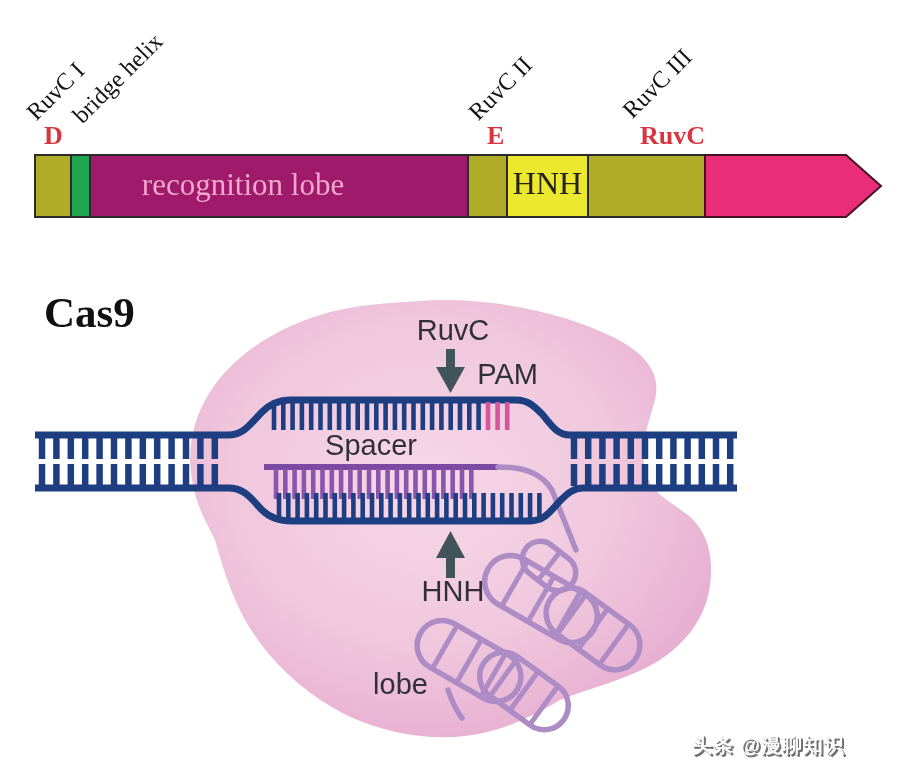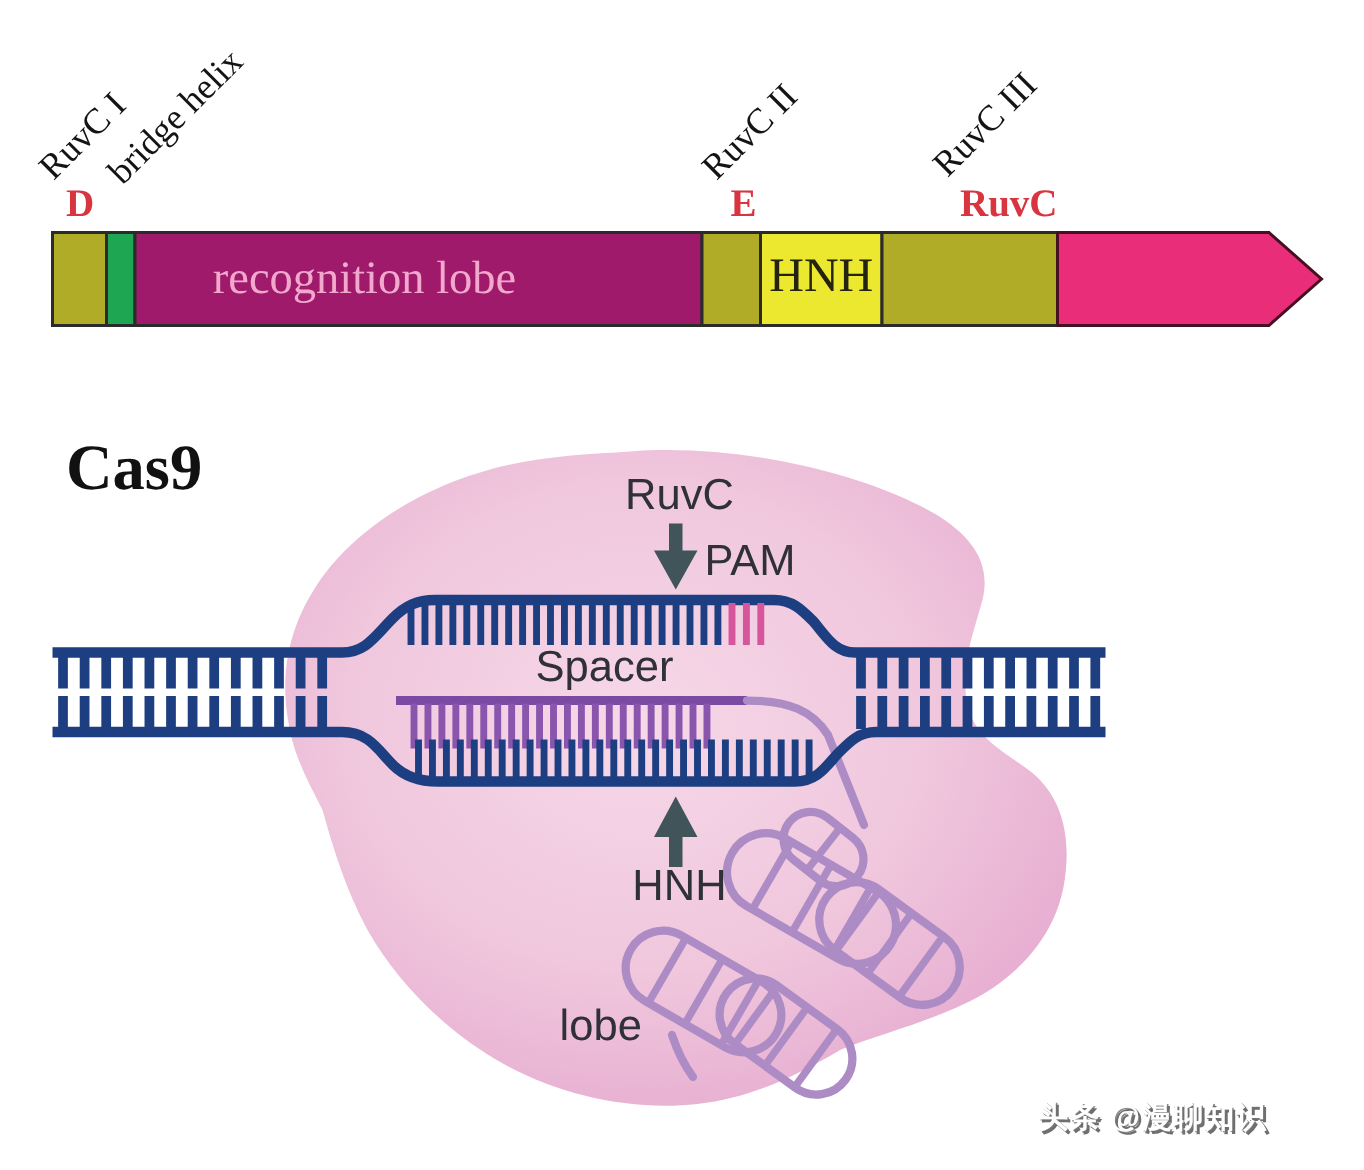--- a/index.html
+++ b/index.html
@@ -283,19 +283,19 @@
 
   <div class="lbl residue" style="left:44px;top:122px;">D</div>
   <div class="lbl residue" style="left:487px;top:122px;">E</div>
   <div class="lbl residue" style="left:640px;top:122px;">RuvC</div>
 
   <div class="lbl serif bar-label rec-label" style="left:90px;top:169px;width:306px;">recognition lobe</div>
   <div class="lbl serif bar-label hnhbar-label" style="left:507px;top:167px;width:81px;">HNH</div>
 
   <div class="lbl serif fig-title" style="left:44px;top:254px;">Cas9</div>
   <div class="lbl schem" style="left:403px;top:315px;width:100px;">RuvC</div>
-  <div class="lbl schem" style="left:462px;top:359px;width:76px;">PAM</div>
-  <div class="lbl schem" style="left:348px;top:430px;width:110px;text-align:center;">Spacer</div>
+  <div class="lbl schem" style="left:462px;top:359px;width:76px;text-align:right;">PAM</div>
+  <div class="lbl schem" style="left:316px;top:430px;width:110px;text-align:center;">Spacer</div>
   <div class="lbl schem" style="left:407px;top:576px;width:92px;">HNH</div>
   <div class="lbl schem" style="left:358px;top:669px;width:85px;">lobe</div>
 
   <div class="lbl watermark" style="left:692px;top:735px;">头条 @漫聊知识</div>
 </div>
 
 </body></html>

